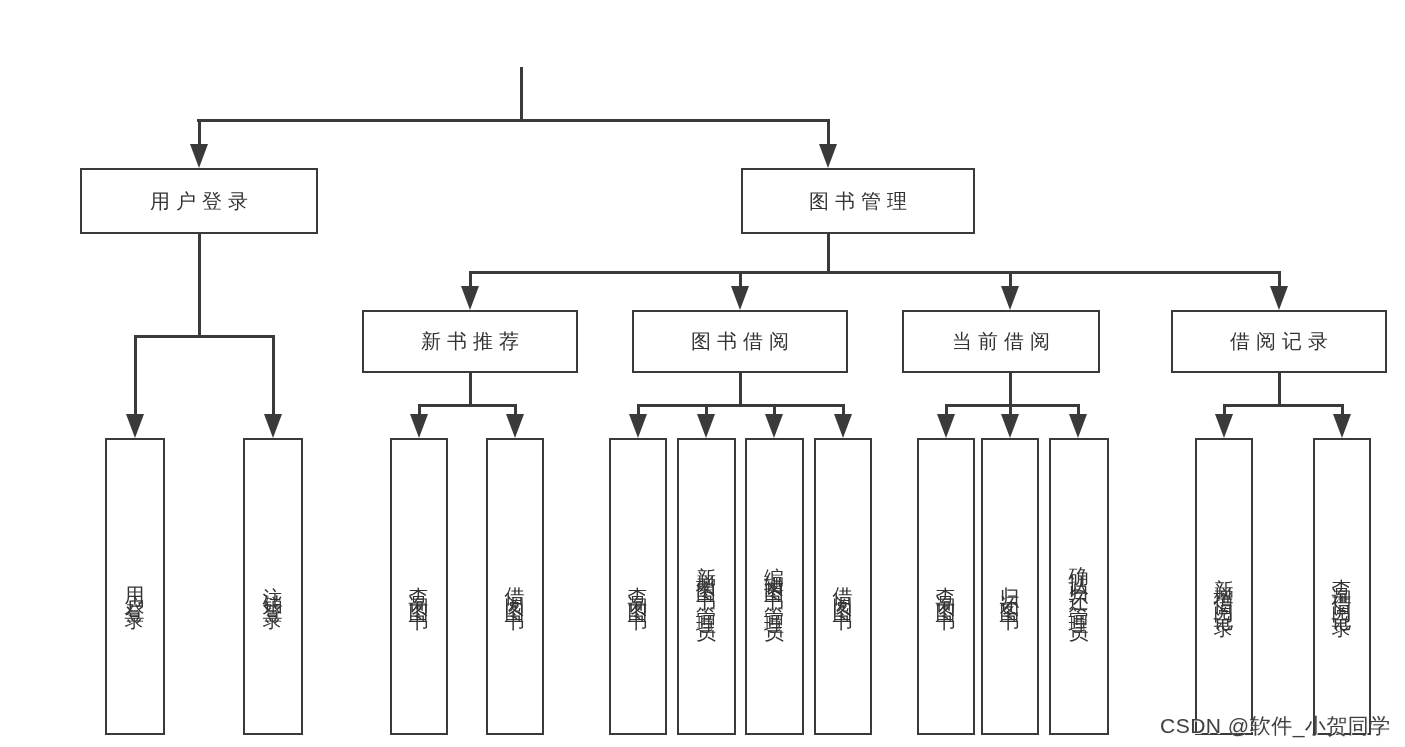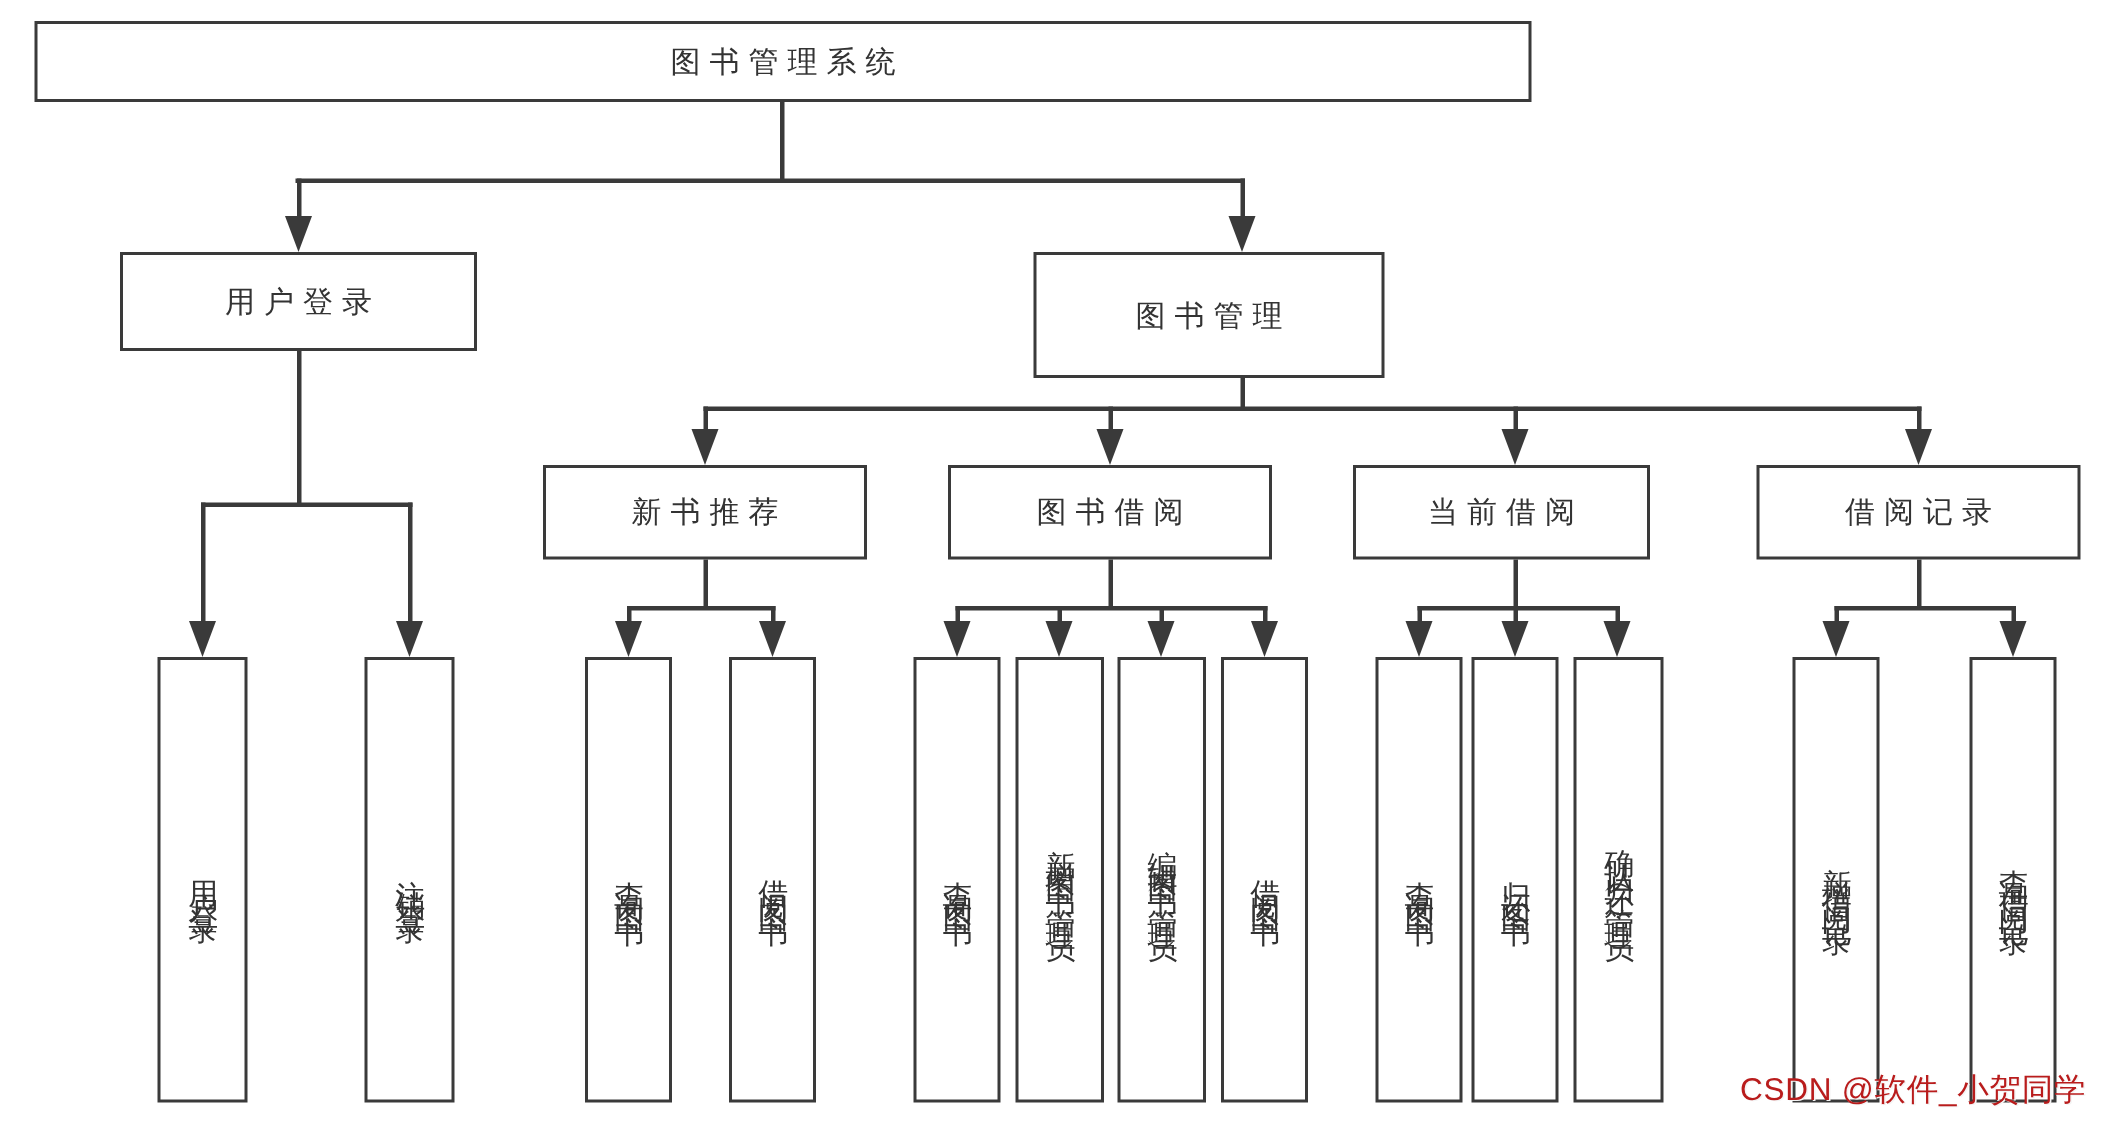--- a/index.html
+++ b/index.html
@@ -50,21 +50,21 @@
     height: 0;
     border-left: 9px solid transparent;
     border-right: 9px solid transparent;
     border-top: 24px solid #3a3a3a;
   }
   .watermark {
     position: absolute;
     left: 1160px;
     top: 712px;
     font-size: 21px;
-    color: #b91c1c;
+    color: #404040;
     letter-spacing: 0.5px;
     white-space: nowrap;
     text-shadow: 1px 1px 0 #f4f4f4;
   }
 </style>
 </head>
 <body>
 
 <div class="canvas">
 
@@ -122,28 +122,25 @@
   <div class="vline" style="left:1008.5px;top:404px;height:13px"></div>
   <div class="arrow" style="left:1001px;top:414px"></div>
   <div class="vline" style="left:1076.5px;top:404px;height:13px"></div>
   <div class="arrow" style="left:1069px;top:414px"></div>
 
   <div class="vline" style="left:1222.5px;top:404px;height:13px"></div>
   <div class="arrow" style="left:1215px;top:414px"></div>
   <div class="vline" style="left:1340.5px;top:404px;height:13px"></div>
   <div class="arrow" style="left:1333px;top:414px"></div>
 
-  <div class="node node-h" style="left:23px;top:14px;width:998px;height:54px">
-    <span>图书管理系统</span>
-  </div>
 
   <div class="node node-h" style="left:80px;top:168px;width:238px;height:66px">
     <span>用户登录</span>
   </div>
-  <div class="node node-h" style="left:689px;top:168px;width:234px;height:84px">
+  <div class="node node-h" style="left:741px;top:168px;width:234px;height:66px">
     <span>图书管理</span>
   </div>
 
   <div class="node node-h" style="left:632px;top:310px;width:216px;height:63px">
     <span>图书借阅</span>
   </div>
   <div class="node node-h" style="left:362px;top:310px;width:216px;height:63px">
     <span>新书推荐</span>
   </div>
   <div class="node node-h" style="left:902px;top:310px;width:198px;height:63px">

